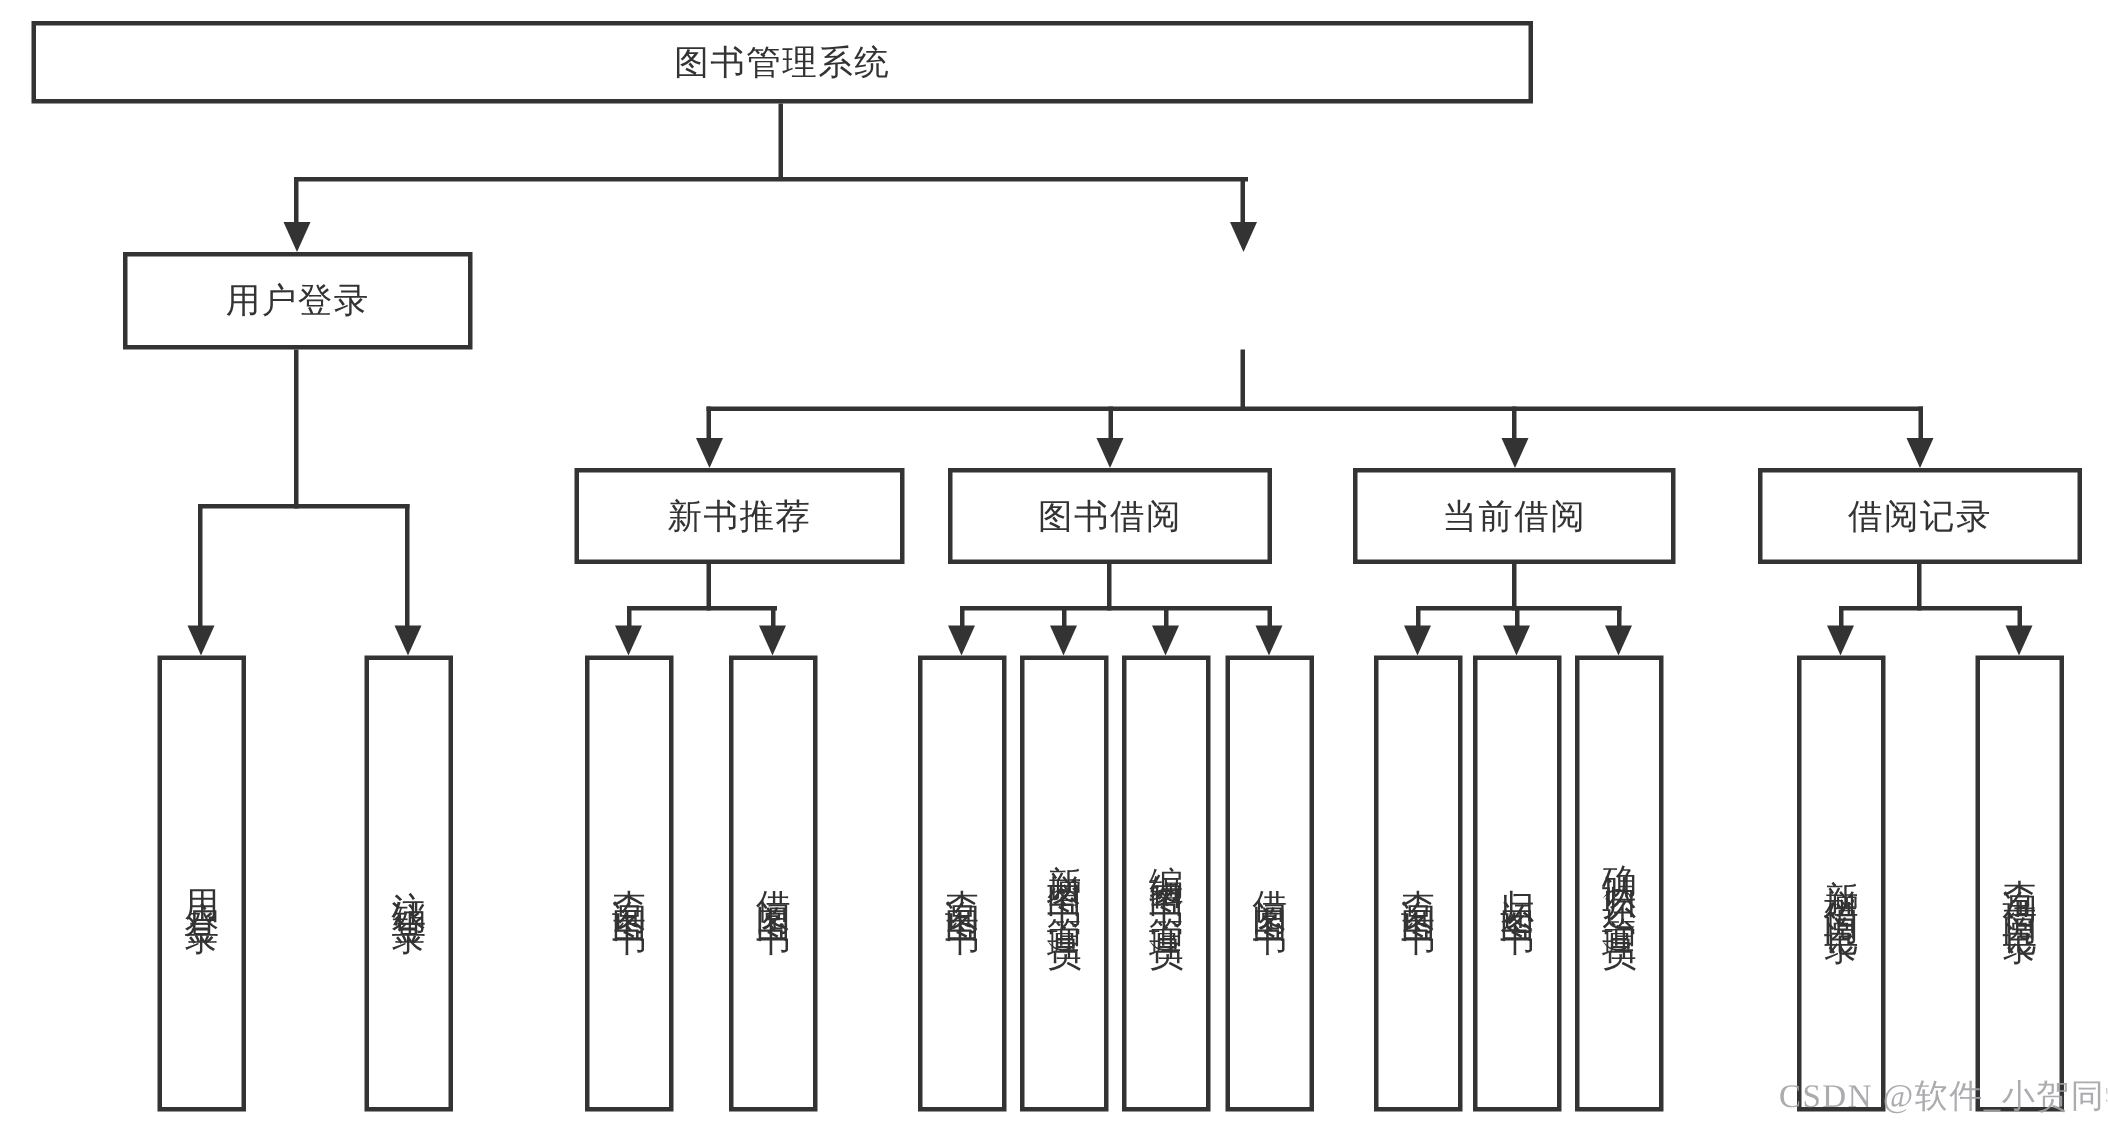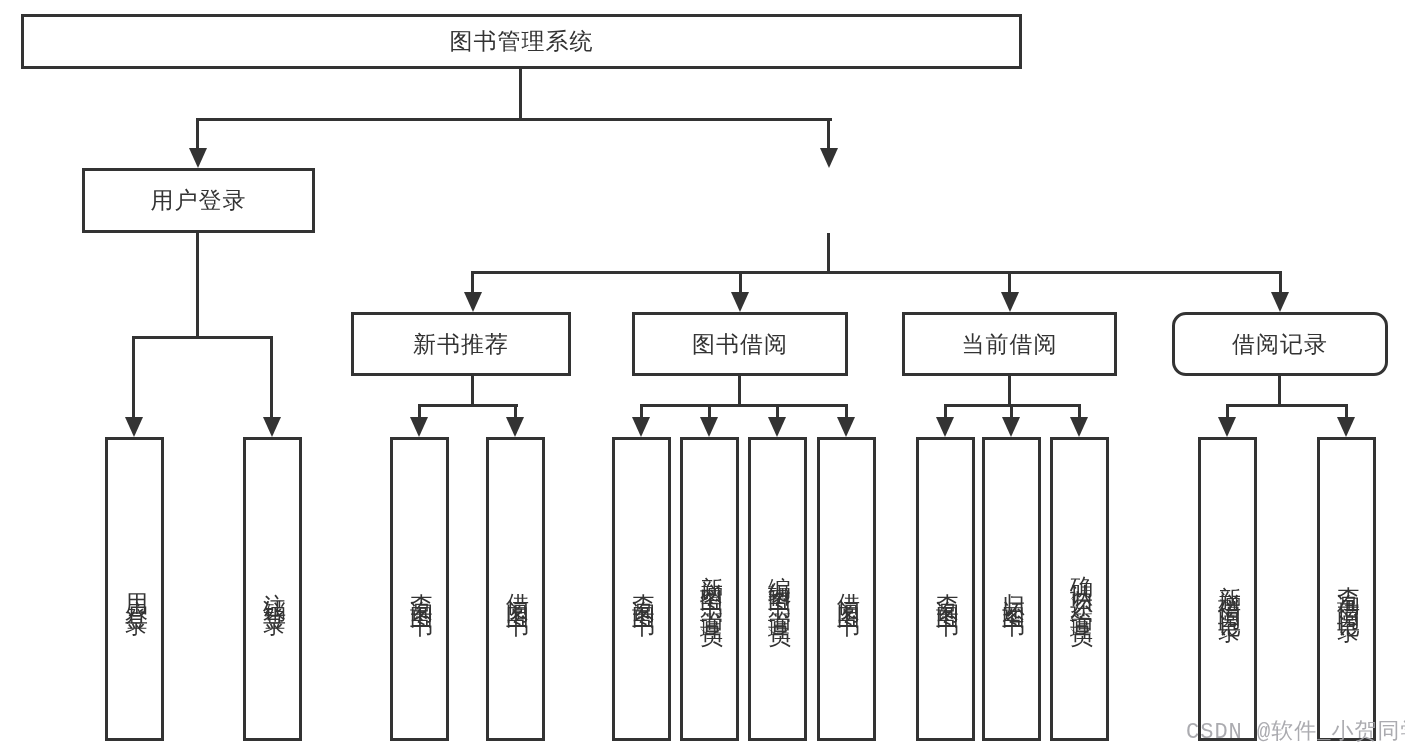--- a/index.html
+++ b/index.html
@@ -1,20 +1,20 @@
 <!DOCTYPE html>
 <html><head>
 <meta charset="utf-8">
 <style>
   html,body{margin:0;padding:0;background:#ffffff;}
   #canvas{
     position:relative;
     width:1405px;height:747px;
     background:#ffffff;
-    font-family:Liberation Mono, monospace;
+    font-family:Liberation Serif, serif;
     overflow:hidden;
   }
   .box{
     position:absolute;
     box-sizing:border-box;
     border:3px solid #333333;
     background:#ffffff;
     display:flex;
     align-items:center;
     justify-content:center;
@@ -85,30 +85,30 @@
   <div class="line" style="left:471px;top:271px;width:811px;height:3px;"></div>
   <div class="line" style="left:471px;top:271px;width:3px;height:23px;"></div>
   <div class="arrow" style="left:464px;top:292px;"></div>
   <div class="line" style="left:739px;top:271px;width:3px;height:23px;"></div>
   <div class="arrow" style="left:731px;top:292px;"></div>
   <div class="line" style="left:1008px;top:271px;width:3px;height:23px;"></div>
   <div class="arrow" style="left:1001px;top:292px;"></div>
   <div class="line" style="left:1279px;top:271px;width:3px;height:23px;"></div>
   <div class="arrow" style="left:1271px;top:292px;"></div>
 
-  <div class="box" style="left:351px;top:312px;width:220px;height:64px;">
+  <div class="box" style="left:383px;top:312px;width:220px;height:64px;">
     <span>新书推荐</span>
   </div>
   <div class="box" style="left:902px;top:312px;width:215px;height:64px;">
     <span>当前借阅</span>
   </div>
   <div class="box" style="left:632px;top:312px;width:216px;height:64px;">
     <span>图书借阅</span>
   </div>
-  <div class="box" style="left:1172px;top:312px;width:216px;height:64px;border-radius:14px;">
+  <div class="box" style="left:1172px;top:312px;width:216px;height:64px;">
     <span>借阅记录</span>
   </div>
 
   <div class="line" style="left:471px;top:376px;width:3px;height:31px;"></div>
   <div class="line" style="left:418px;top:404px;width:100px;height:3px;"></div>
   <div class="line" style="left:418px;top:404px;width:3px;height:16px;"></div>
   <div class="arrow" style="left:410px;top:417px;"></div>
   <div class="line" style="left:514px;top:404px;width:3px;height:16px;"></div>
   <div class="arrow" style="left:506px;top:417px;"></div>
 

